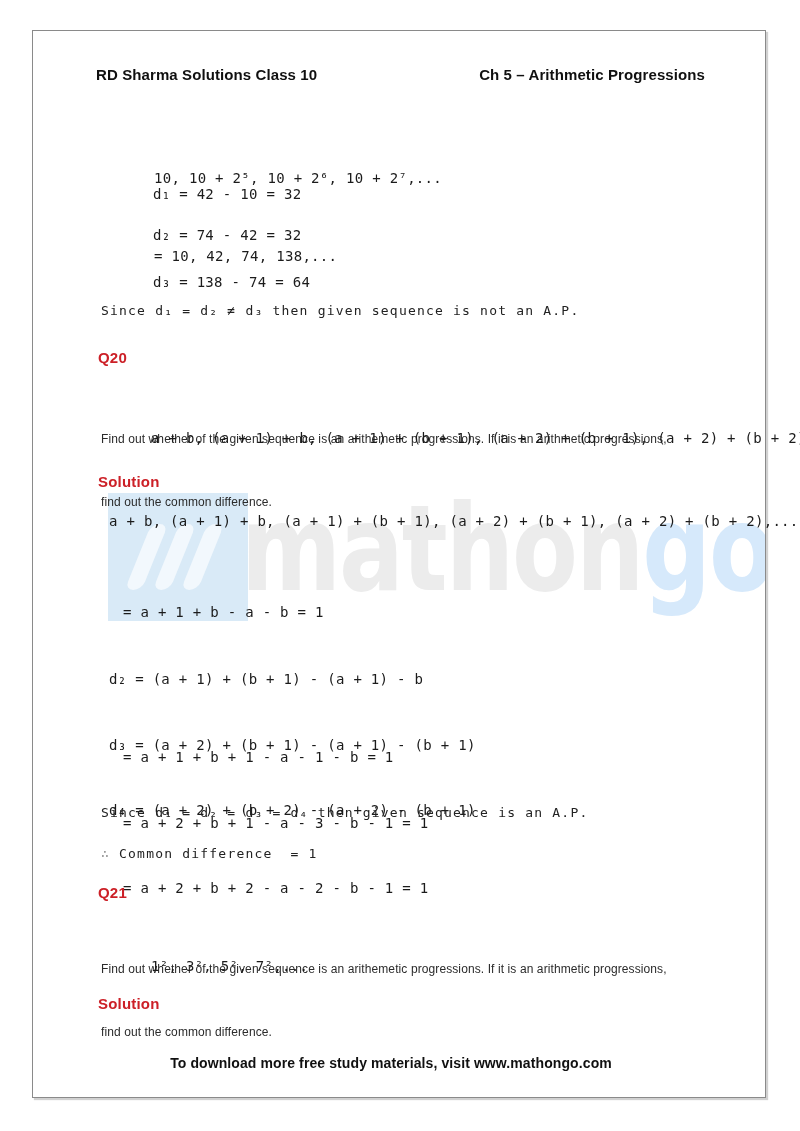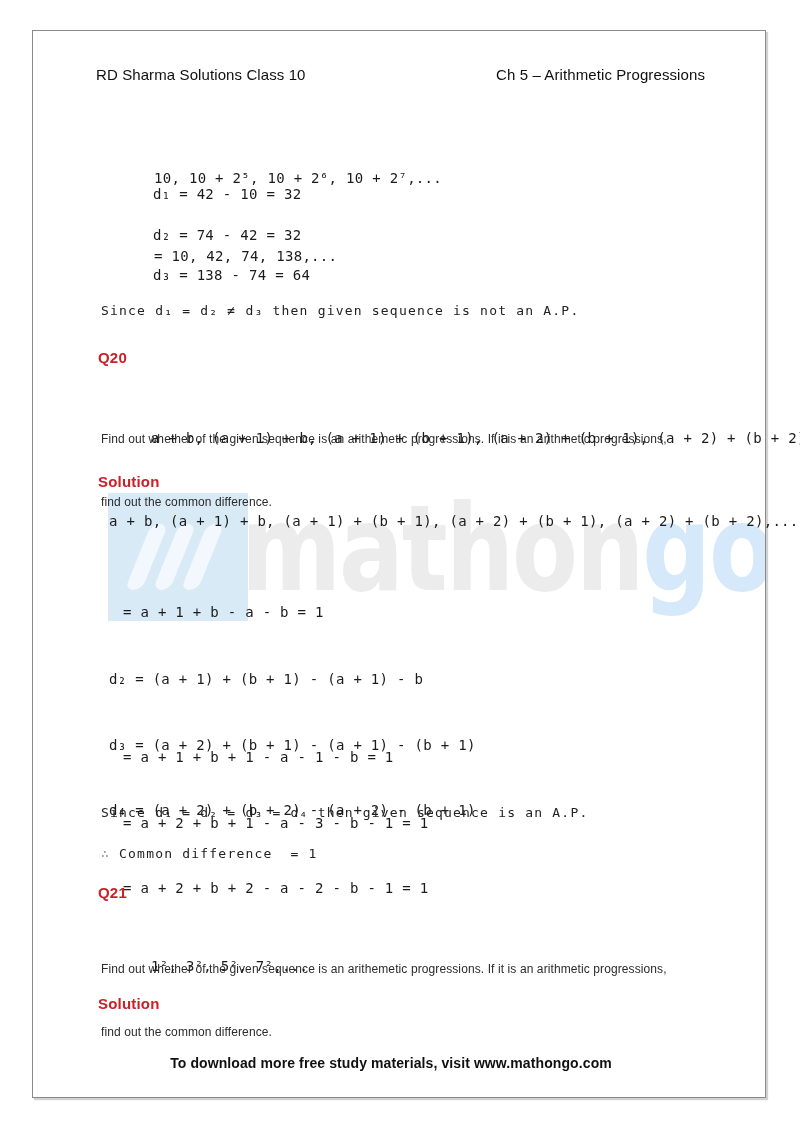--- a/index.html
+++ b/index.html
@@ -32,21 +32,21 @@
     transform:scaleY(1.25); transform-origin:center top;
   }
   .wm-gray { color:#ececec; }
   .wm-blue { color:#d6e9fb; }
 
   
   .content { position:absolute; inset:0; z-index:1; }
   .abs { position:absolute; }
 
   .hdr {
-    font-size:15px; font-weight:normal; color:#101010; letter-spacing:0.1px;
+    font-size:15px; font-weight:bold; color:#101010; letter-spacing:0.1px;
   }
 
   .eq {
     font-family:"DejaVu Sans Mono", monospace; font-size:14px;
     color:#1b1b1b; letter-spacing:0.3px; white-space:pre; line-height:26px;
   }
   .eq .indent { padding-left:14px; }
 
   .since-line {
     font-family:"DejaVu Sans Mono", monospace; font-size:13px;
@@ -87,21 +87,21 @@
 
     <div class="abs hdr" style="left:63px; top:35px;">RD Sharma Solutions Class 10</div>
     <div class="abs hdr" style="right:60px; top:35px;margin-left:40px;">Ch 5 – Arithmetic Progressions</div>
 
     <div class="abs eq" style="left:121px; top:82px;">
       <div>10, 10 + 2⁵, 10 + 2⁶, 10 + 2⁷,...</div>
       <div>= 10, 42, 74, 138,...</div>
     </div>
     <div class="abs eq" style="left:120px; top:150px;">d₁ = 42 - 10 = 32</div>
     <div class="abs eq" style="left:120px; top:191px;">d₂ = 74 - 42 = 32</div>
-    <div class="abs eq" style="left:120px; top:231px;text-align:right;">d₃ = 138 - 74 = 64</div>
+    <div class="abs eq" style="left:120px; top:238px;text-align:right;">d₃ = 138 - 74 = 64</div>
     <div class="abs since-line" style="left:68px; top:272px;">Since d₁ = d₂ ≠ d₃ then given sequence is not an A.P.</div>
 
     <div class="abs qlabel" style="left:65px; top:318px;">Q20</div>
     <div class="abs qtext" style="left:68px; top:356px;">
       <div>Find out whether of the given sequence is an arithemetic progressions. If it is an arithmetic progressions,</div>
       <div>find out the common difference.</div>
     </div>
     <div class="abs eq" style="left:118px; top:394px;">a + b, (a + 1) + b, (a + 1) + (b + 1), (a + 2) + (b + 1), (a + 2) + (b + 2),...</div>
 
     <div class="abs qlabel" style="left:65px; top:442px;">Solution</div>

